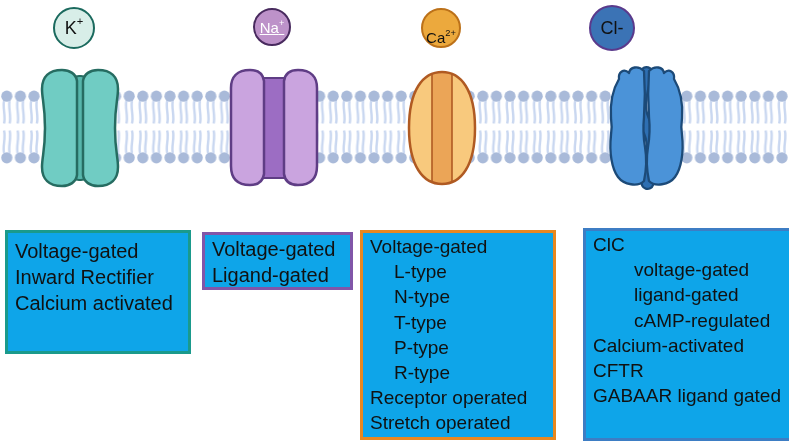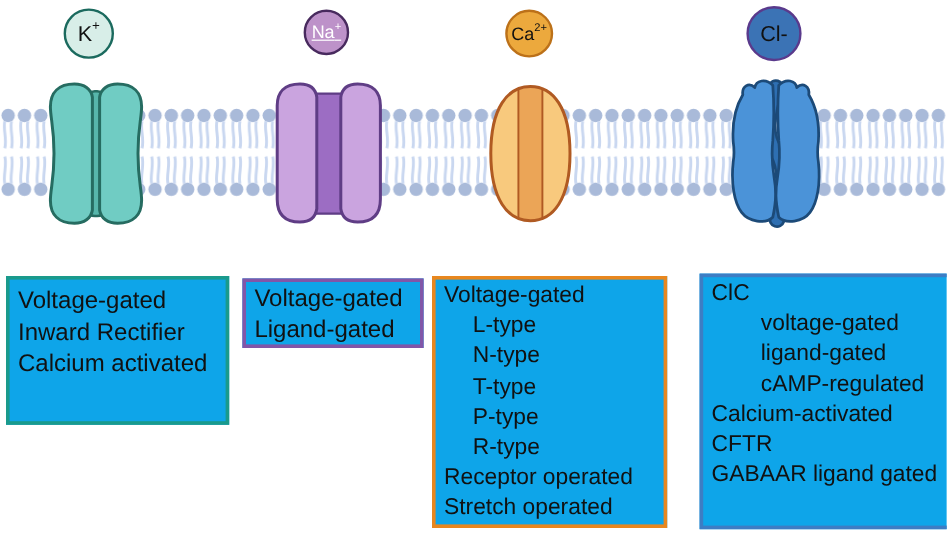--- a/index.html
+++ b/index.html
@@ -12,21 +12,21 @@
   .ch-k {left:36px; top:66px;}
   .ch-na{left:226px;top:68px;}
   .ch-ca{left:402px;top:68px;}
   .ch-cl{left:604px;top:63px;}
 
   .ion{position:absolute;border-radius:50%;border:2.5px solid #000;box-sizing:border-box;
        display:flex;align-items:center;justify-content:center;font-weight:400;}
   .ion-k {left:53px; top:7px; width:42px;height:42px;font-size:18px;}
   .ion-na{left:253px;top:8px; width:38px;height:38px;font-size:15px;text-decoration:underline;}
   .ion-ca{left:421px;top:8px; width:40px;height:40px;font-size:15px;}
-  .ion-cl{left:622px;top:5px; width:46px;height:46px;font-size:18px;}
+  .ion-cl{left:589px;top:5px; width:46px;height:46px;font-size:18px;}
   .ion sup{font-size:0.62em;line-height:0;position:relative;top:-0.1em;}
 
   .tbox{position:absolute;border:3px solid #000;box-sizing:border-box;color:#111;background:#0ea5e9;}
   .box-k {left:5px;  top:230px;width:186px;height:124px;padding:5px 7px;font-size:20px;line-height:26px;}
   .box-na{left:202px;top:232px;width:151px;height:58px; padding:1px 7px;font-size:20px;line-height:26px;}
   .box-ca{left:360px;top:230px;width:196px;height:210px;padding:1px 7px;font-size:19px;line-height:25.2px;}
   .box-cl{left:563px;top:228px;width:223px;height:213px;padding:1px 7px;font-size:19px;line-height:25.2px;margin-left:20px;}
   .line{white-space:nowrap;}
   .box-ca .indent{margin-left:24px;}
   .box-cl .indent{margin-left:41px;}
@@ -83,21 +83,21 @@
     <path d="M40,8 C34,2 26,4 25,10 C20,5 14,9 15,16 C9,26 6,40 7,55 C8,62 8,66 7,72 C5,90 8,106 14,114 C20,122 34,124 40,118 C43,104 43,96 41,84 C39,72 39,64 40,54 C41,40 41,22 40,8 Z" stroke-width="2.3" stroke-linejoin="round" fill="#4b93d8" stroke="#1c4a78"></path>
     <path d="M45,8 C51,2 59,4 60,10 C65,5 71,9 70,16 C76,26 79,40 78,55 C77,62 77,66 78,72 C80,90 77,106 71,114 C65,122 51,124 45,118 C42,104 42,96 44,84 C46,72 46,64 45,54 C44,40 44,22 45,8 Z" stroke-width="2.3" stroke-linejoin="round" fill="#4b93d8" stroke="#1c4a78"></path>
   </svg>
 
   <div class="ion ion-k" style="background: rgb(216, 238, 232); border-color: rgb(27, 106, 94); color: rgb(17, 17, 17);">
     <span><span>K</span><sup>+</sup></span>
   </div>
   <div class="ion ion-na" style="background: rgb(189, 146, 201); border-color: rgb(72, 42, 94); color: rgb(255, 255, 255);">
     <span><span>Na</span><sup>+</sup></span>
   </div>
-  <div class="ion ion-ca" style="background: rgb(236, 169, 61); border-color: rgb(188, 113, 25); color: rgb(17, 17, 17);">
+  <div class="ion ion-ca" style="background: rgb(236, 169, 61); border-color: rgb(188, 113, 25); color: rgb(17, 17, 17); align-items: flex-end;">
     <span><span>Ca</span><sup>2+</sup></span>
   </div>
   <div class="ion ion-cl" style="background: rgb(59, 115, 181); border-color: rgb(90, 58, 140); color: rgb(17, 17, 17);">
     <span><span>Cl-</span><sup></sup></span>
   </div>
 
   <div class="tbox box-k" style="border-color: rgb(26, 154, 140);">
     <div>
         <div class="line">Voltage-gated</div>
         <div class="line">Inward Rectifier</div>

